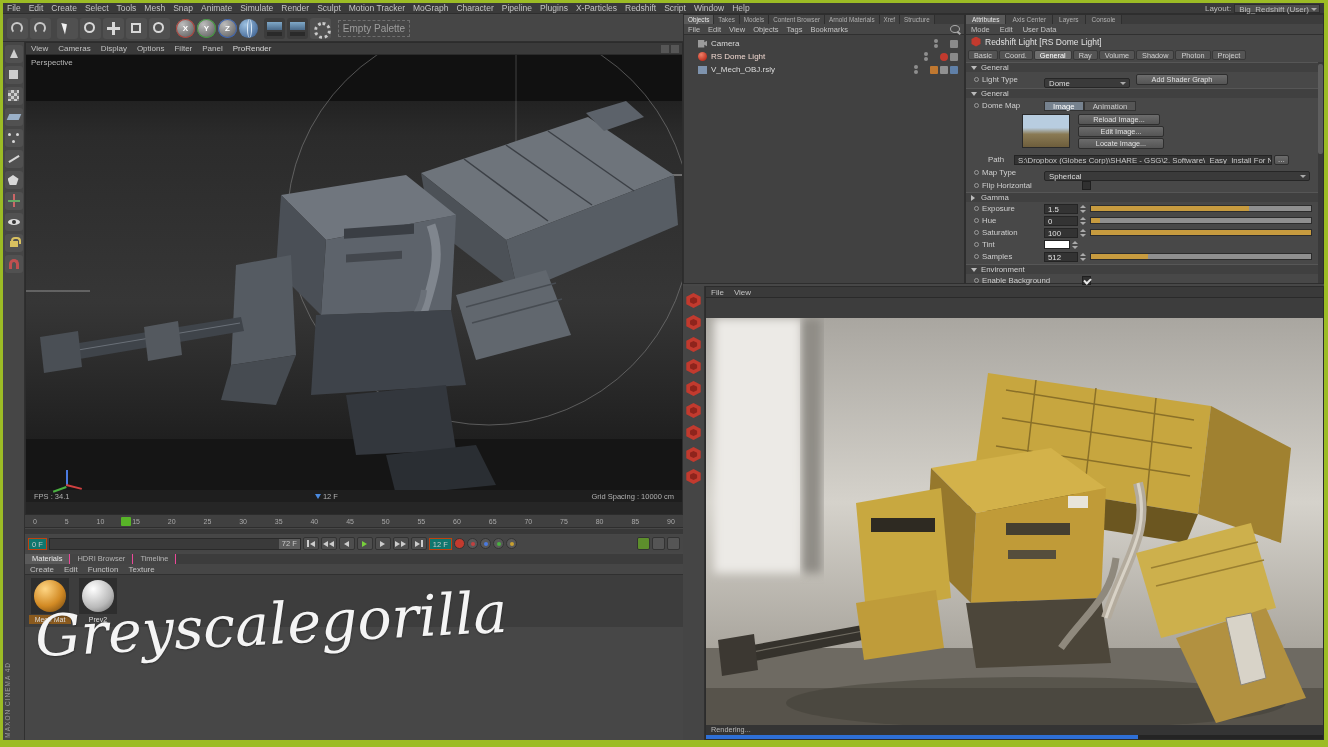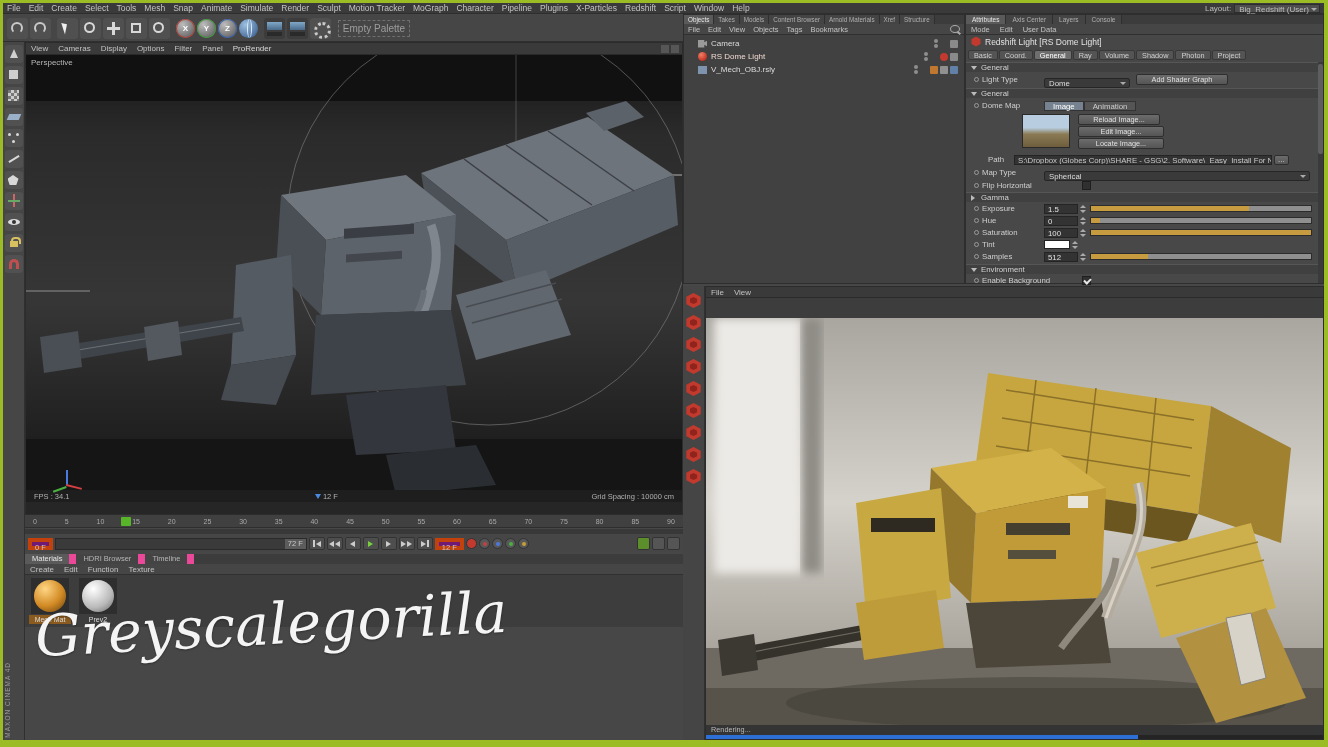--- a/index.html
+++ b/index.html
@@ -72,37 +72,37 @@
   .vpinfo .mid { margin:0 auto; position:relative; }
   .vpinfo .mid::before { content:""; position:absolute; left:-8px; top:2px; border-left:3px solid transparent; border-right:3px solid transparent; border-top:5px solid #4a8ae0; }
 
   
   .ruler { position:absolute; left:22px; top:512px; width:658px; height:13px; background:#404040; border-bottom:1px solid #2e2e2e; display:flex; justify-content:space-between; align-items:center; padding:0 8px; font-size:7px; color:#a8a8a8; }
   .ruler .mk { position:absolute; left:96px; top:2px; width:10px; height:9px; background:#58b428; border-radius:1px; }
   .keybar { position:absolute; left:22px; top:526px; width:658px; height:5px; background:#383838; }
 
   
   .transport { position:absolute; left:22px; top:532px; width:658px; height:17px; background:#464646; display:flex; align-items:center; font-size:7.5px; color:#c8c8c8; padding:0 3px; gap:2px; }
-  .fbox { background:#701a75; border:4px solid #c2410c; padding:0 3px; height:12px; line-height:11px; flex:none; }
+  .fbox { background:#0f766e; border:1px solid #c2410c; padding:0 3px; height:12px; line-height:11px; flex:none; }
   .rslider { width:252px; height:12px; background:#3a3a3a; border:1px solid #2a2a2a; position:relative; flex:none; }
   .rslider .rh { position:absolute; right:0; top:0; height:10px; background:#5c5c5c; padding:0 3px; line-height:10px; }
   .pb { width:16px; height:13px; background:#4e4e4e; border:1px solid #333; border-radius:2px; display:flex; align-items:center; justify-content:center; gap:1px; flex:none; }
   .tl { width:0; height:0; border-top:3px solid transparent; border-bottom:3px solid transparent; border-right:5px solid #ccc; }
   .tr { width:0; height:0; border-top:3px solid transparent; border-bottom:3px solid transparent; border-left:5px solid #ccc; }
   .tr.green { border-left-color:#78d03c; }
   .vb { width:2px; height:7px; background:#ccc; }
   .rc { width:11px; height:11px; border-radius:50%; background:#585858; border:1px solid #333; position:relative; flex:none; }
   .rc.red { background:#c23a2e; }
   .rc i { position:absolute; left:3px; top:3px; width:4px; height:4px; border-radius:50%; }
   .hud { width:13px; height:13px; border-radius:2px; background:#555; border:1px solid #333; flex:none; position:relative; }
   .hud.green { background:#5d8e2c; }
 
   
   .mat-tabs { position:absolute; left:22px; top:551px; width:658px; height:10px; background:#3c3c3c; display:flex; font-size:7.5px; color:#b5b5b5; }
-  .mtab { padding:0 7px; line-height:10px; background:#444; border-right:7px solid #ec4899; }
+  .mtab { padding:0 7px; line-height:10px; background:#444; border-right:1px solid #ec4899; }
   .mtab.active { background:#5a5a5a; color:#e8e8e8; }
   .mat-menu { position:absolute; left:22px; top:561px; width:658px; height:11px; background:#464646; display:flex; align-items:center; font-size:8px; color:#c2c2c2; border-bottom:1px solid #303030; }
   .mat-menu span { padding:0 5px; }
   .mat-body { position:absolute; left:22px; top:572px; width:658px; height:52px; background:#3d3d3d; display:flex; padding:3px 4px; gap:6px; }
   .matitem { width:42px; text-align:center; }
   .matthumb { width:38px; height:36px; margin:0 auto; background:#2e2e2e; display:flex; align-items:center; justify-content:center; }
   .mball { width:32px; height:32px; border-radius:50%; }
   .mball.orange { background:radial-gradient(circle at 35% 28%, #ffd684, #d28a24 55%, #6e4410 95%); }
   .mball.white { background:radial-gradient(circle at 35% 28%, #ffffff, #b9b9b9 60%, #6e6e6e 95%); }
   .matname { font-size:7px; color:#ddd; margin-top:1px; line-height:9px; }

